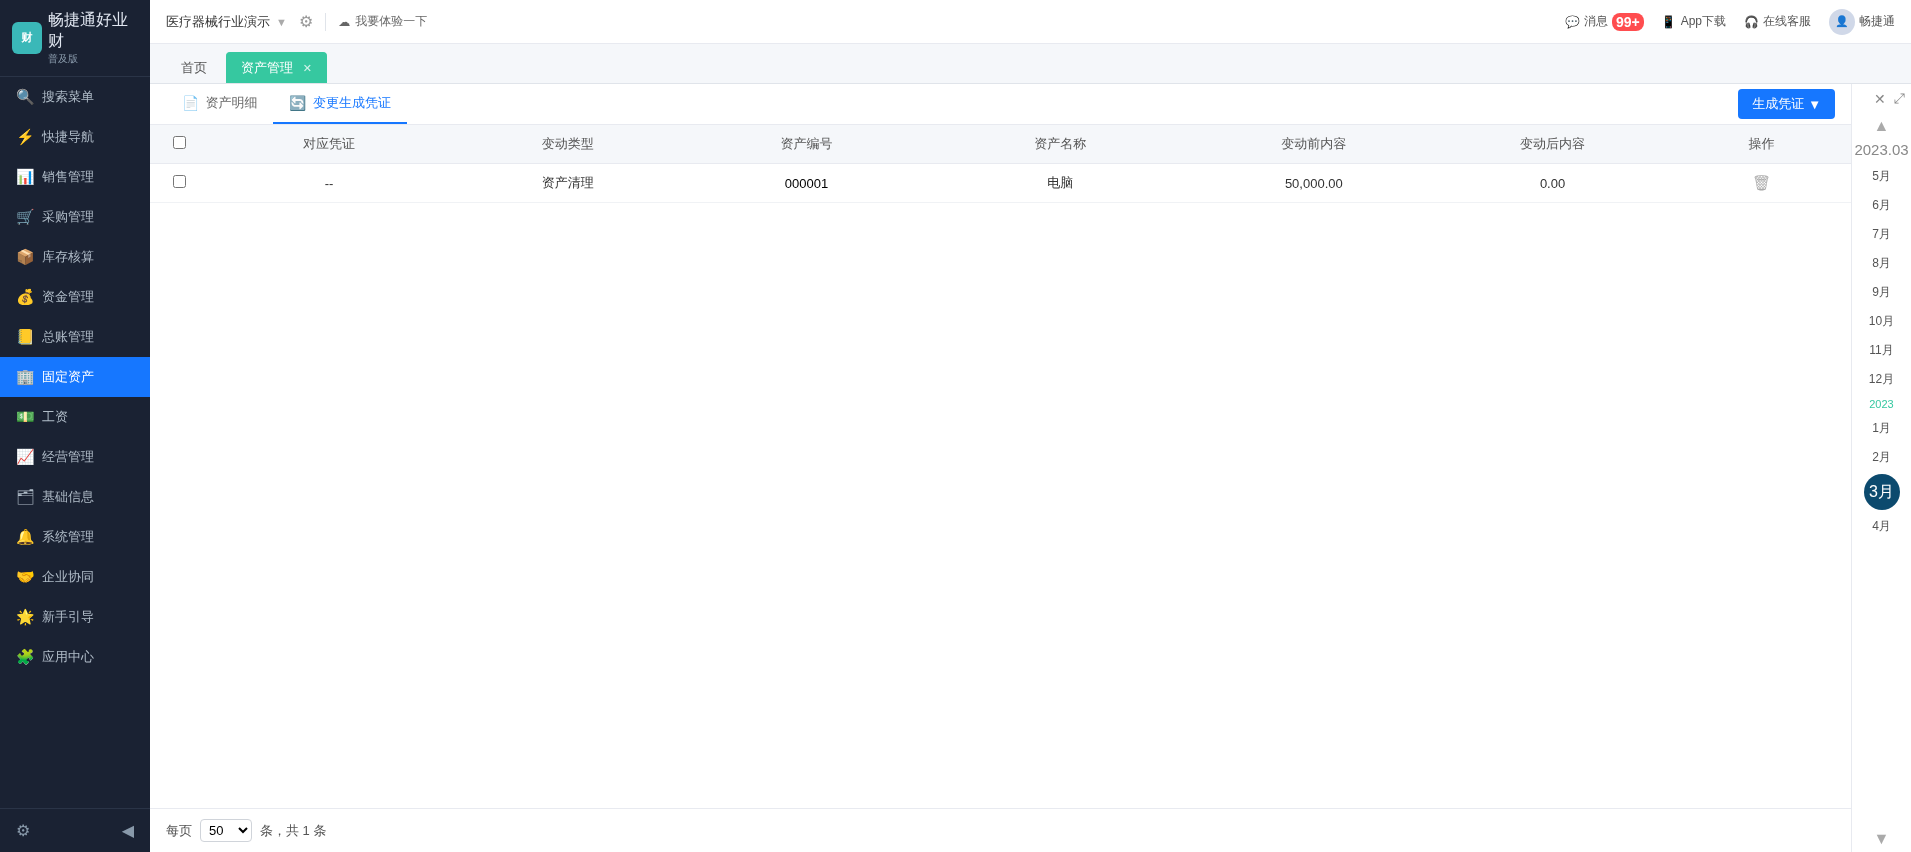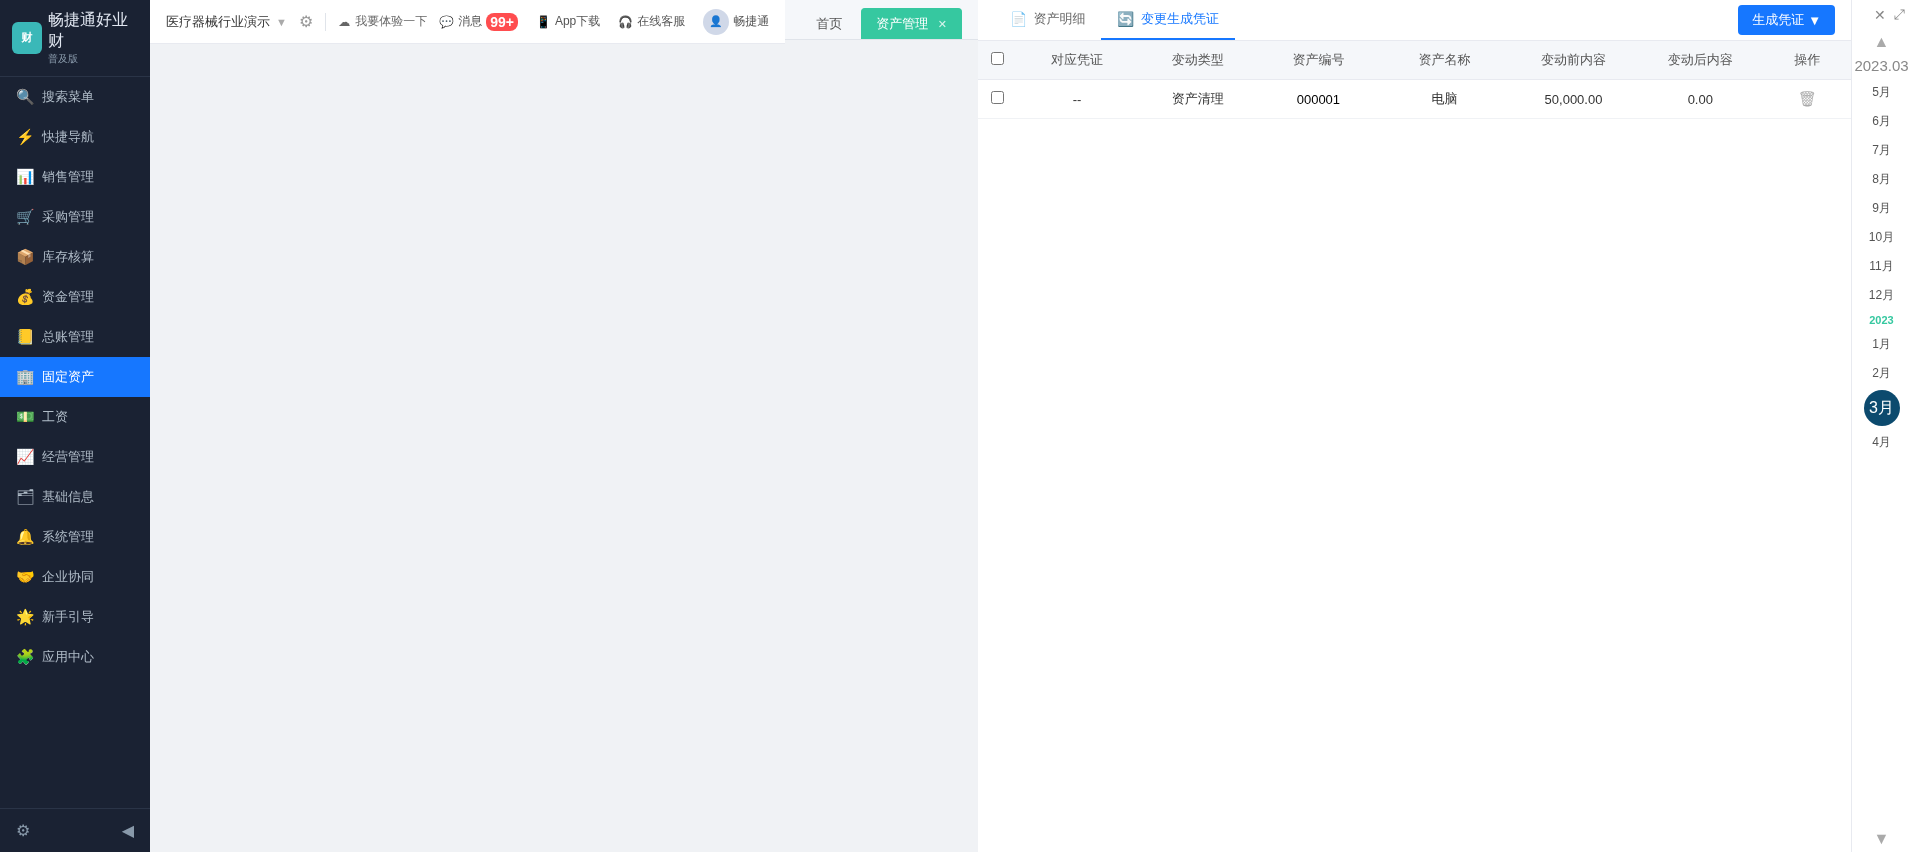--- a/index.html
+++ b/index.html
@@ -51,21 +51,21 @@
       display: flex; align-items: center; justify-content: space-between;
       padding: 12px 16px;
       border-top: 1px solid #2a3447;
     }
     .sidebar-bottom-icon { color: #8899aa; cursor: pointer; font-size: 16px; }
 
     
     .main-area {
       flex: 1;
       display: flex;
-      flex-direction: row;
+      flex-direction: column;
       overflow: hidden;
     }
     .topbar {
       height: 44px;
       background: #fff;
       border-bottom: 1px solid #e8eaf0;
       display: flex;
       align-items: center;
       padding: 0 16px;
       gap: 12px;
@@ -478,40 +478,50 @@
               <td class="col-before">50,000.00</td>
               <td class="col-after">0.00</td>
               <td class="col-action">
                 <span class="delete-icon">🗑</span>
               </td>
             </tr>
           </tbody>
         </table>
       </div>
 
+      <div class="pagination-bar">
+        <span>每页</span>
+        <select class="page-select">
+          <option value="50">50</option>
+          <option value="10">10</option>
+          <option value="20">20</option>
+          <option value="100">100</option>
+        </select>
+        <span>条，共 1 条</span>
+      </div>
     </div>
 
     <div class="right-panel">
       <div class="right-panel-header">
         <span class="panel-close-btn">✕</span>
         <span class="panel-expand-btn">⤢</span>
       </div>
       <div class="panel-nav-btn">▲</div>
       <div class="panel-year-label">2023.03</div>
 
       <div class="panel-month-item">5月</div>
       <div class="panel-month-item">6月</div>
       <div class="panel-month-item">7月</div>
       <div class="panel-month-item">8月</div>
       <div class="panel-month-item">9月</div>
       <div class="panel-month-item">10月</div>
       <div class="panel-month-item">11月</div>
       <div class="panel-month-item">12月</div>
 
-      <div class="panel-month-item" style="color:#36c8a0; font-weight:bold; font-size:11px; padding: 4px 0;">2023</div>
+      <div class="panel-month-item" style="color:#36c8a0; font-weight:normal; font-size:11px; padding: 4px 0;">2023</div>
 
       <div class="panel-month-item">1月</div>
       <div class="panel-month-item">2月</div>
       <div class="panel-month-item active-month" style="background:#0c4a6e; color:white; border-radius:50%; width:36px; height:36px; display:flex; align-items:center; justify-content:center; margin:2px auto; font-size:16px;">3月</div>
       <div class="panel-month-item">4月</div>
 
       <div class="panel-nav-btn" style="margin-top: auto;">▼</div>
     </div>
   </div>
 </div>

